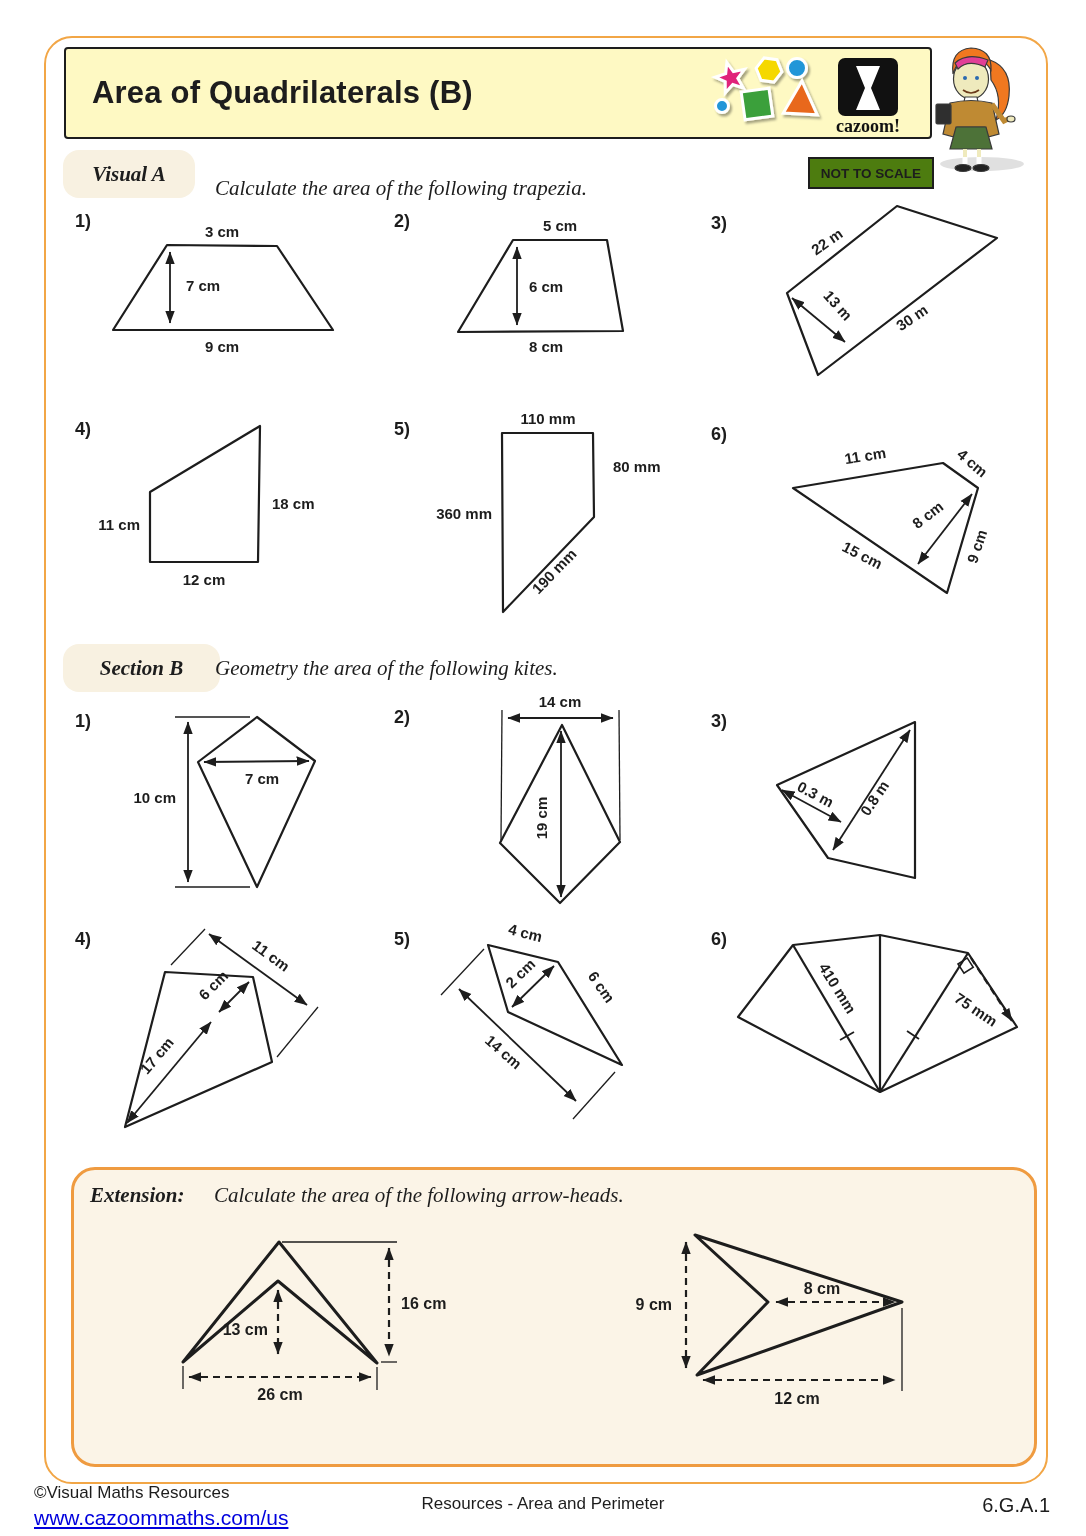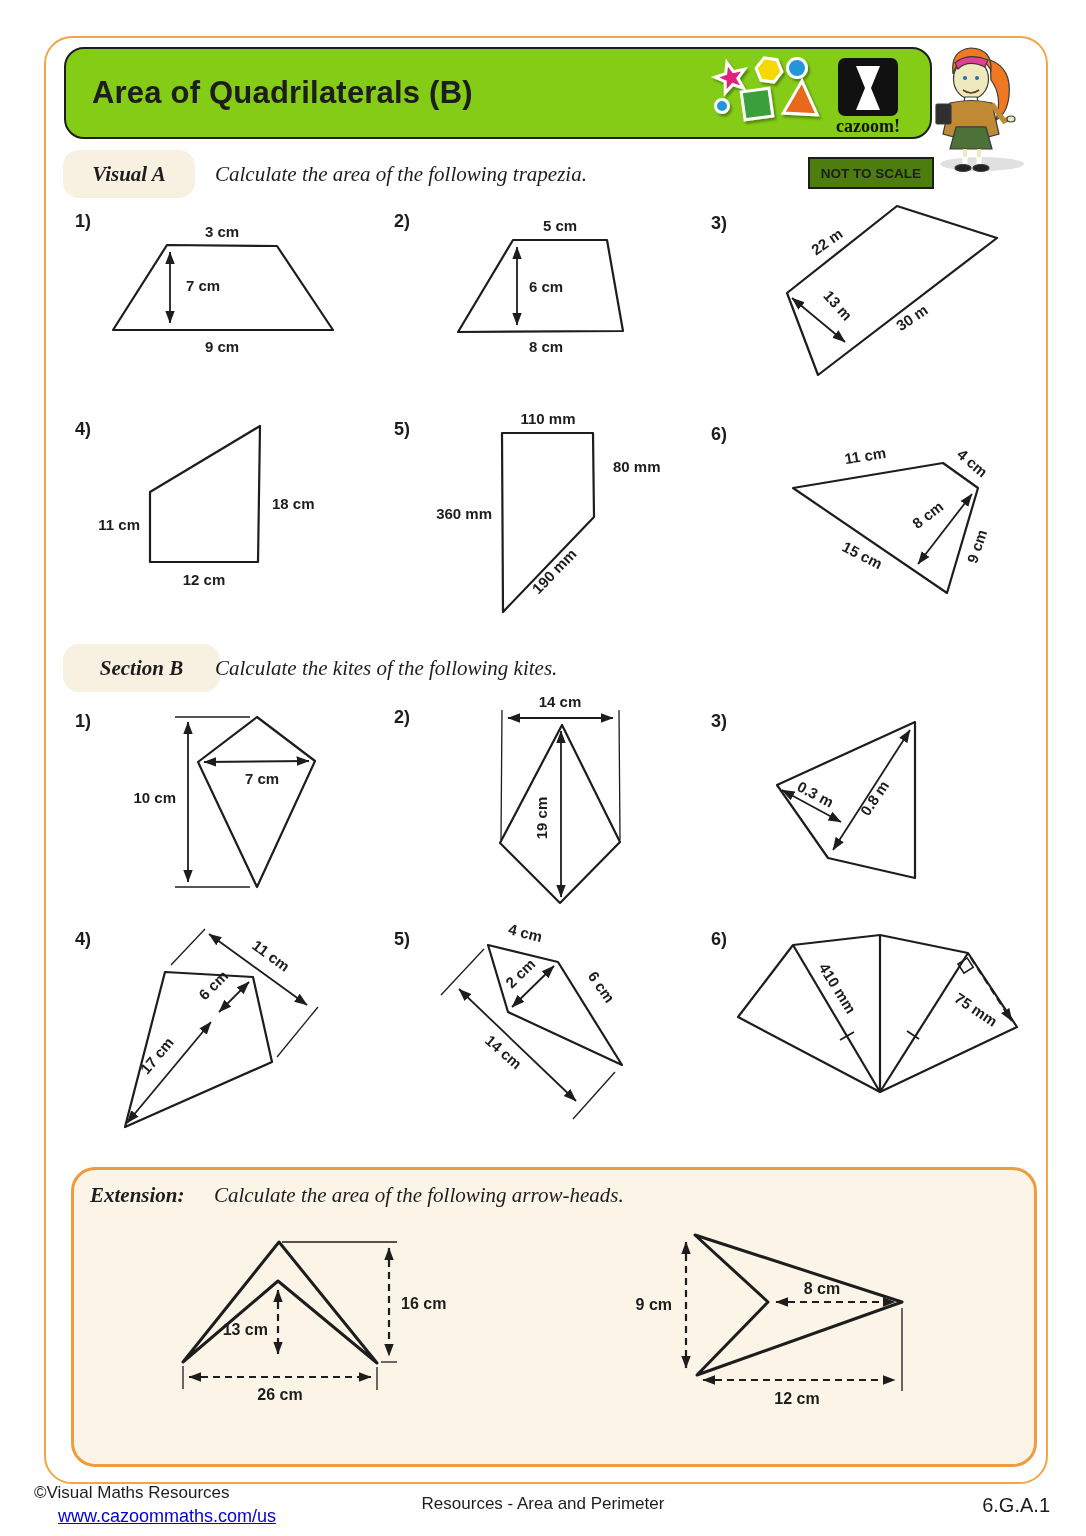--- a/index.html
+++ b/index.html
@@ -1,63 +1,63 @@
 <!DOCTYPE html>
 <html><head>
 <meta charset="utf-8">
 <style>
   html,body{margin:0;padding:0;}
   body{width:1086px;height:1536px;background:#ffffff;position:relative;overflow:hidden;
        font-family:"Liberation Sans",sans-serif;color:#1d1d1d;}
   .abs{position:absolute;}
   #frame{left:44px;top:36px;width:1000px;height:1444px;border:2px solid #f2a646;border-radius:28px;}
-  #title-box{left:64px;top:47px;width:864px;height:88px;border:2.5px solid #1d1d1d;border-radius:20px;
-             background:#84cc16;display:flex;align-items:center;}
+  #title-box{left:64px;top:47px;width:864px;height:88px;border:2.5px solid #1d1d1d;border-radius:4px;
+             background:#fef9c3;display:flex;align-items:center;}
   #title{padding-left:26px;font-weight:bold;font-size:31px;letter-spacing:0.2px;}
   #nts{left:808px;top:157px;width:122px;height:28px;border:2.5px solid #1d1d1d;background:#4d7c0f;
        display:flex;align-items:center;justify-content:center;font-weight:bold;font-size:13.5px;}
   .sec-label{background:#f8f1e1;border-radius:16px;display:flex;align-items:center;justify-content:center;
              font-family:"Liberation Serif",serif;font-weight:bold;font-style:italic;font-size:21px;}
   .sec-instr{display:flex;align-items:center;font-family:"Liberation Serif",serif;font-style:italic;font-size:21px;}
   #secA-label{left:63px;top:150px;width:132px;height:48px;}
-  #secA-instr{left:215px;top:150px;height:48px;}
+  #secA-instr{left:215px;top:164px;height:48px;}
   #secB-label{left:63px;top:644px;width:157px;height:48px;}
   #secB-instr{left:215px;top:644px;height:48px;}
   #ext-box{left:71px;top:1167px;width:960px;height:294px;border:3px solid #ef9b40;border-radius:24px;background:#fbf4e7;}
   #ext-label{left:90px;top:1183px;font-family:"Liberation Serif",serif;font-weight:bold;font-style:italic;font-size:21px;}
   #ext-instr{left:214px;top:1183px;font-family:"Liberation Serif",serif;font-style:italic;font-size:21px;}
   .pnum{font-weight:bold;font-size:18px;}
   #fig-overlay{left:0;top:0;width:1086px;height:1536px;pointer-events:none;}
   .shape{fill:none;stroke:#1d1d1d;stroke-width:2.2;stroke-linejoin:round;}
   .xshape{fill:none;stroke:#1d1d1d;stroke-width:3;stroke-linejoin:round;}
   .arrow{fill:none;stroke:#1d1d1d;stroke-width:1.8;}
   .thin{fill:none;stroke:#1d1d1d;stroke-width:1.3;}
   .dash{fill:none;stroke:#1d1d1d;stroke-width:2.2;stroke-dasharray:7 5;}
   text.d{font-family:"Liberation Sans",sans-serif;font-weight:bold;font-size:15px;fill:#1d1d1d;}
   text.dx{font-family:"Liberation Sans",sans-serif;font-weight:bold;font-size:16px;fill:#1d1d1d;}
   text.logo{font-family:"Liberation Serif",serif;font-weight:bold;font-size:18px;fill:#111;}
   .f-copy{left:34px;top:1483px;font-size:17px;}
-  .f-url{left:34px;top:1506px;font-size:18px;color:#0000dd;margin-left:24px;}
+  .f-url{left:34px;top:1506px;font-size:21px;color:#0000dd;}
   .f-center{left:0;top:1494px;width:1086px;text-align:center;font-size:17px;}
   .f-code{right:36px;top:1494px;font-size:20px;text-align:right;}
 </style>
 </head>
 <body>
 
 <div class="abs" id="frame"></div>
 
 <div class="abs" id="title-box">
   <div id="title">Area of Quadrilaterals (B)</div>
 </div>
 <div class="abs" id="nts">NOT TO SCALE</div>
 
 <div class="abs sec-label" id="secA-label">Visual A</div>
 <div class="abs sec-instr" id="secA-instr">Calculate the area of the following trapezia.</div>
 <div class="abs sec-label" id="secB-label">Section B</div>
-<div class="abs sec-instr" id="secB-instr">Calculate the kites of the following kites.</div>
+<div class="abs sec-instr" id="secB-instr">Geometry the area of the following kites.</div>
 
 <div class="abs" id="ext-box"></div>
 <div class="abs" id="ext-label">Extension:</div>
 <div class="abs" id="ext-instr">Calculate the area of the following arrow-heads.</div>
 
 <div class="abs pnum" style="left:75px;top:211px;">1)</div>
 <div class="abs pnum" style="left:394px;top:211px;">2)</div>
 <div class="abs pnum" style="left:711px;top:213px;">3)</div>
 <div class="abs pnum" style="left:75px;top:419px;">4)</div>
 <div class="abs pnum" style="left:394px;top:419px;">5)</div>

